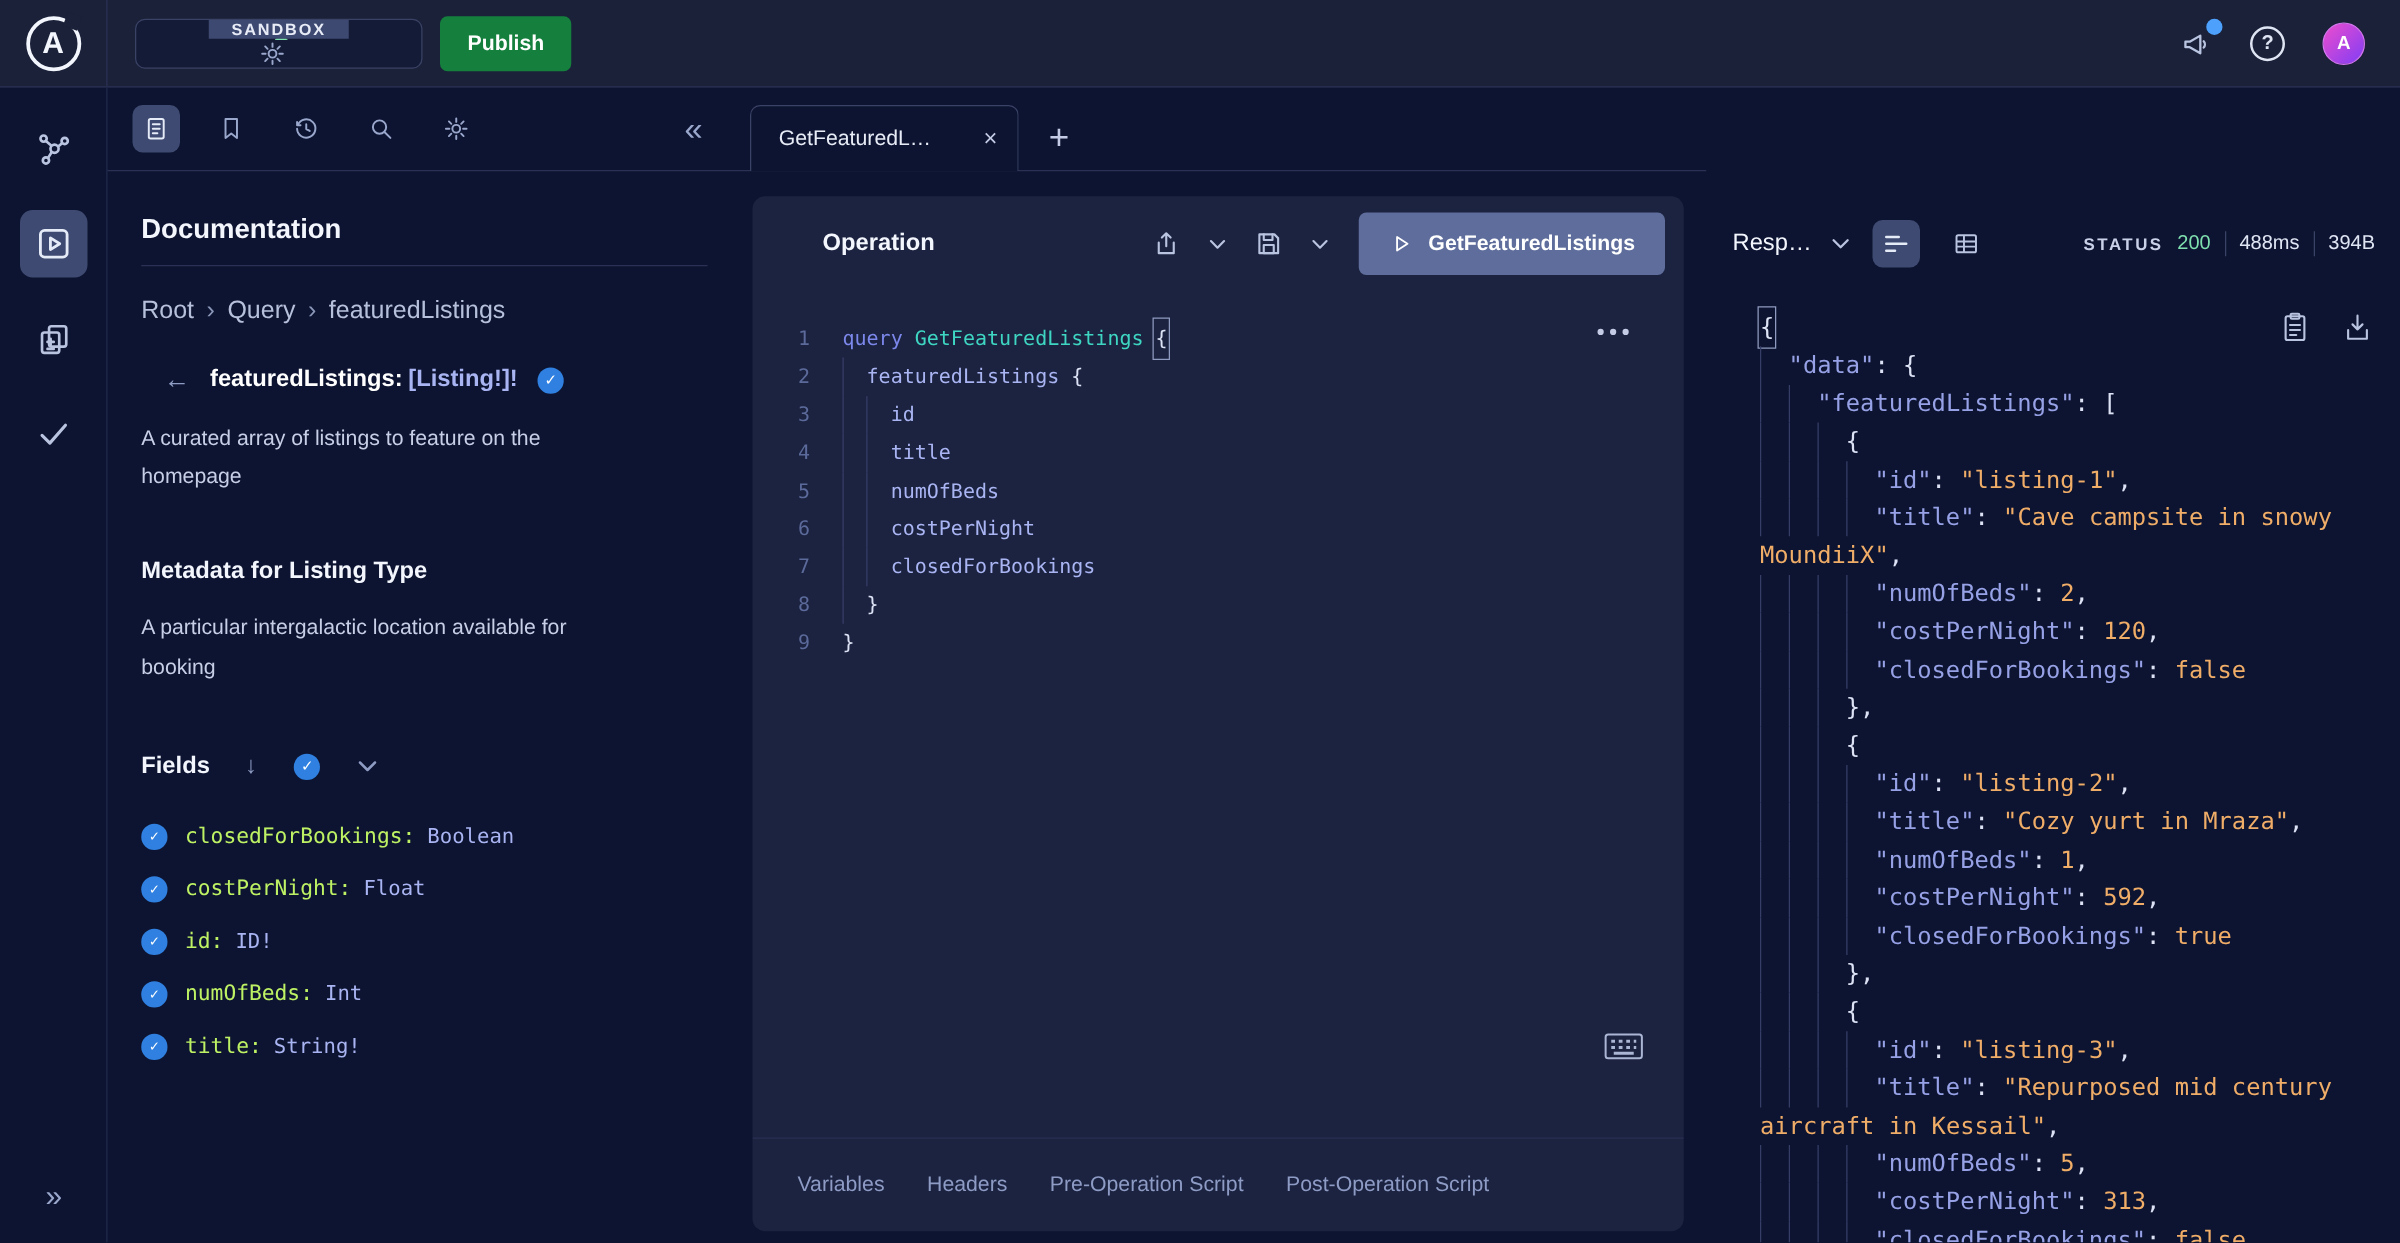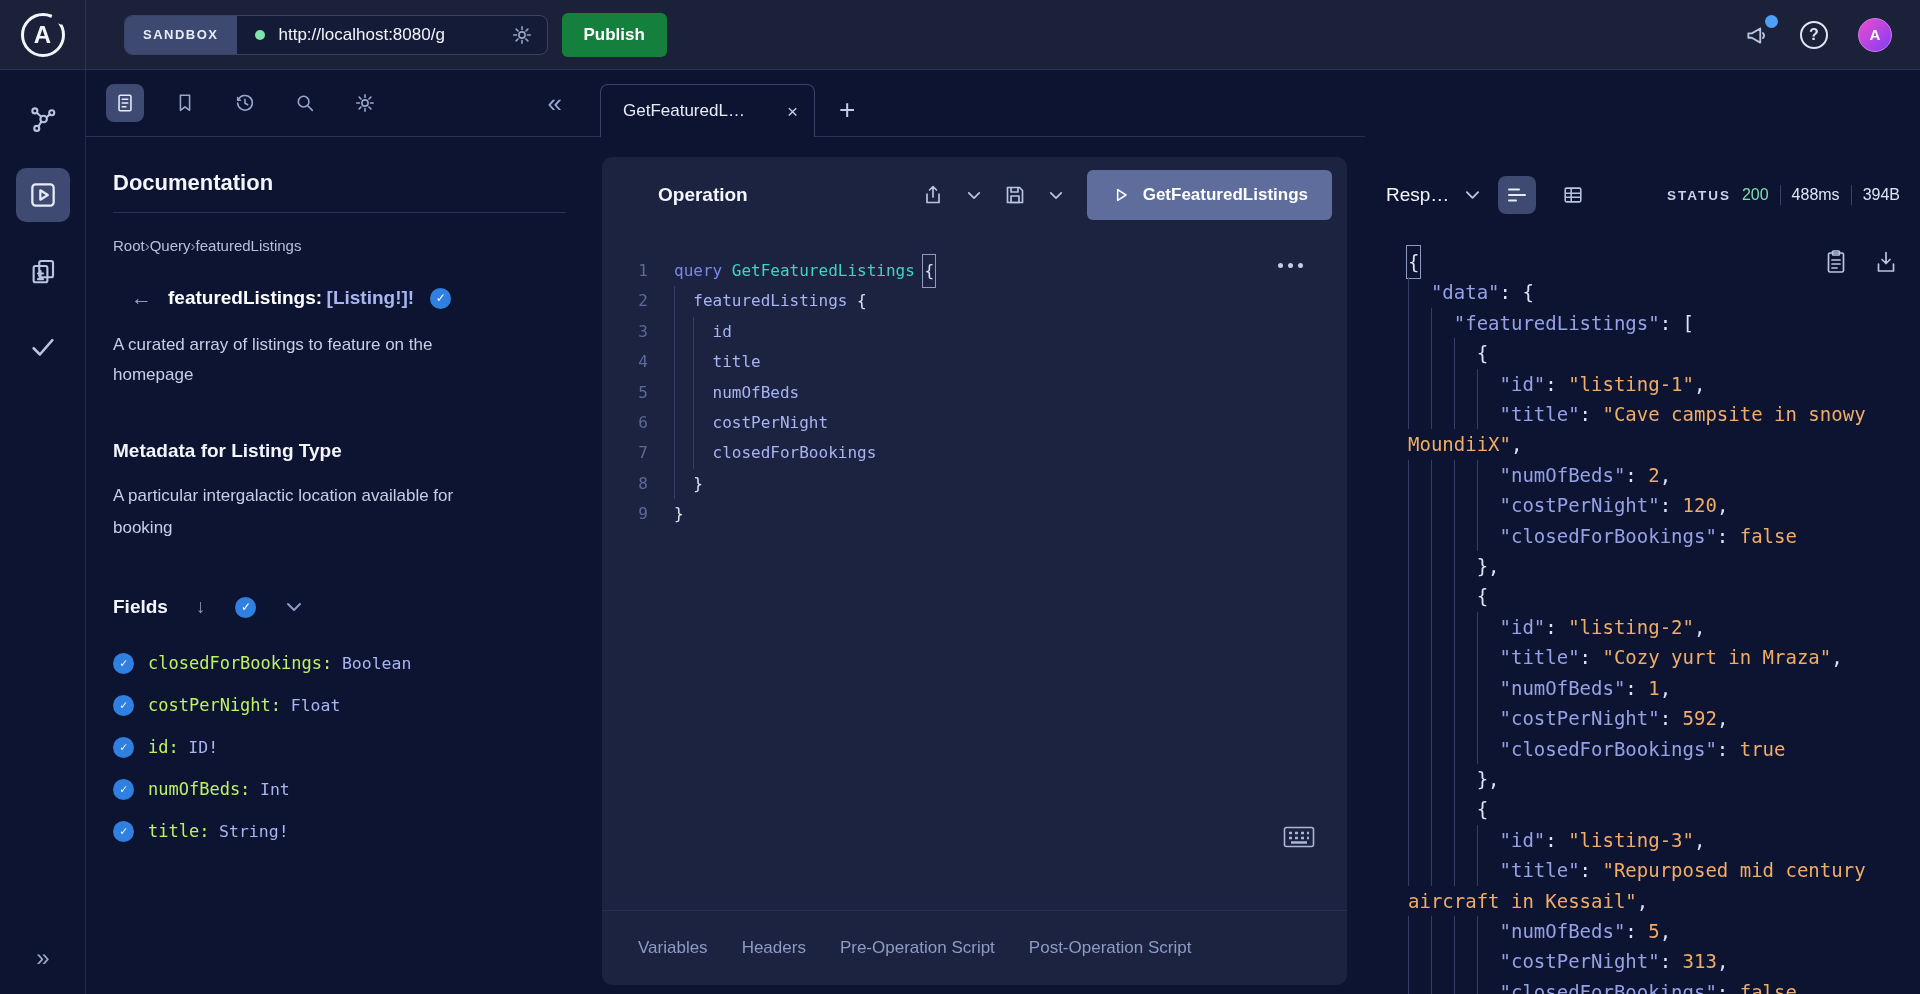--- a/index.html
+++ b/index.html
@@ -14,22 +14,22 @@
   
   .topbar { position:absolute; left:0; top:0; width:1920px; height:70px;
     background:#1a2139; border-bottom:1px solid #2a3154; display:flex; align-items:center; }
   .logo-cell { width:86px; height:100%; border-right:1px solid #2a3154;
     display:flex; align-items:center; justify-content:center; }
   .apollo-ring { position:relative; width:44px; height:44px; border:3px solid #f3f6fd;
     border-radius:50%; display:flex; align-items:center; justify-content:center; }
   .apollo-ring .gap { position:absolute; width:12px; height:12px; background:#1a2139;
     top:-5px; right:-2px; transform:rotate(20deg); }
   .apollo-ring .a { font-size:24px; font-weight:bold; color:#f3f6fd; line-height:1; }
-  .url-group { margin-left:38px; height:40px; display:flex; align-items:center;
-    border:1px solid #3a4366; border-radius:8px; overflow:hidden; background:#141b36; }
+  .url-group { margin-left:22px; height:40px; display:flex; align-items:center;
+    border:1px solid #3a4366; border-radius:8px; overflow:hidden; background:#141b36;flex-direction:column; }
   .env-badge { background:#3d4970; color:#e8ecf7; font-size:13px; font-weight:bold;
     letter-spacing:1.5px; padding:0 18px; height:100%; display:flex; align-items:center; }
   .conn-dot { width:10px; height:10px; border-radius:50%; background:#7fe4ae; margin:0 14px 0 18px; }
   .url-text { font-size:17px; color:#f2f5fc; width:228px; white-space:nowrap; overflow:hidden; }
   .gear-btn { padding:0 14px 0 4px; color:#9aa7cc; display:flex; align-items:center; cursor:pointer; }
   .publish-btn { margin-left:14px; height:44px; padding:0 22px; background:#15803d; border:none;
     border-radius:6px; color:#fff; font-weight:bold; font-size:17px; font-family:inherit; cursor:pointer; }
   .top-spacer { flex:1; }
   .top-right { display:flex; align-items:center; gap:30px; margin-right:28px; color:#dfe5f3; }
   .megaphone-wrap { position:relative; }
@@ -55,21 +55,21 @@
   .doc-panel { position:absolute; left:86px; top:70px; width:510px; bottom:0; }
   .doc-toolbar { height:66px; display:flex; align-items:center; padding:0 20px; color:#9aa7cc; }
   .tool-tile { width:38px; height:38px; border-radius:8px; display:flex; align-items:center;
     justify-content:center; cursor:pointer; margin-right:22px; }
   .tool-tile.active { background:#3e4a71; color:#e6ebf8; }
   .collapse-left { margin-left:auto; margin-right:14px; font-size:26px; color:#9aa7cc; cursor:pointer; line-height:1; }
   .tabrow-border { position:absolute; left:86px; top:136px; width:1279px; height:1px; background:#2a3154; }
   .doc-content { padding:22px 30px 0 27px; }
   .doc-title { font-size:22px; font-weight:bold; color:#f3f6fd;margin-top:12px; }
   .doc-hr { border:none; border-top:1px solid #2a3154; margin-top:16px; }
-  .crumbs { margin-top:24px; font-size:15px; color:#b6c0da; display:flex; align-items:center; }
+  .crumbs { margin-top:24px; font-size:20px; color:#b6c0da; display:flex; gap:10px; align-items:center; }
   .crumb { cursor:pointer; }
   .crumb-sep { color:#8a96b8; }
   .field-head { margin-top:32px; display:flex; align-items:center; gap:16px; padding-left:18px; }
   .back-arrow { font-size:21px; color:#8e9cc4; cursor:pointer; }
   .field-name { font-size:19px; font-weight:bold; color:#ffffff; }
   .field-type { font-size:19px; color:#a9b4f2; font-weight:bold; }
   .check-badge { width:21px; height:21px; border-radius:50%; background:#2f80e0; color:#fff;
     display:inline-flex; align-items:center; justify-content:center; font-size:12px; flex:none; }
   .doc-desc { margin-top:20px; font-size:17px; line-height:30px; color:#c6cfe6; max-width:372px; }
   .doc-h2 { margin-top:50px; font-size:19px; font-weight:bold; color:#f3f6fd; }

